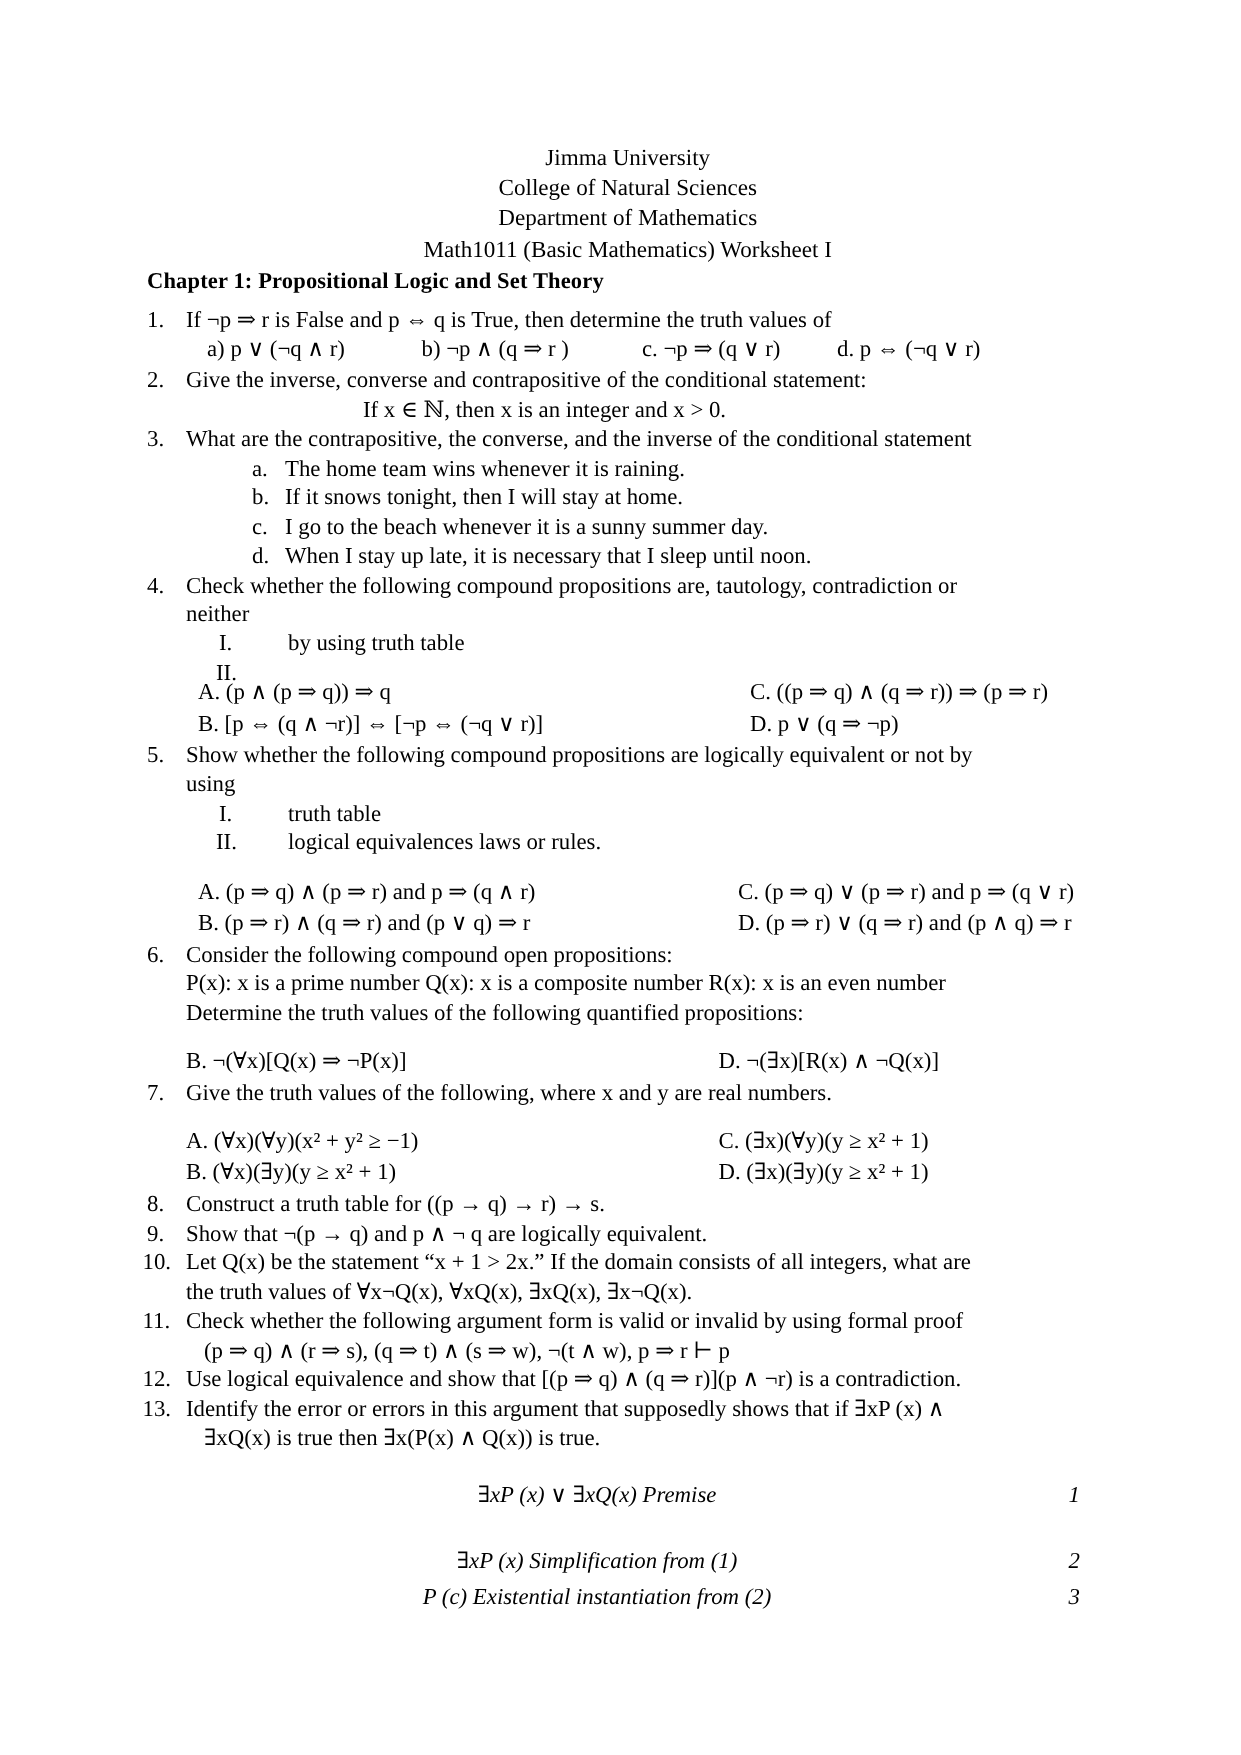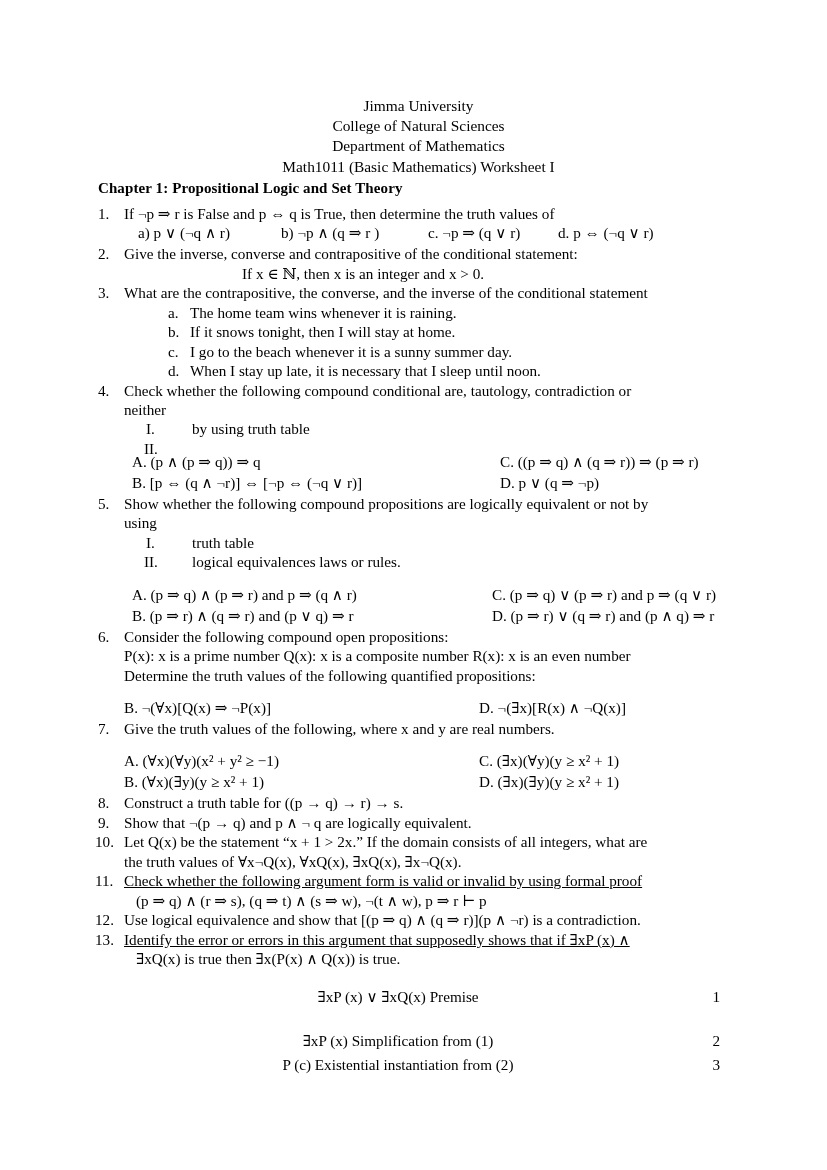--- a/index.html
+++ b/index.html
@@ -49,21 +49,21 @@
     margin-bottom: 0px;
   }
   .q > .num {
     position: absolute;
     left: 0;
     top: 0;
     width: 21px;
     text-align: left;
   }
   .q > .num.wide { width: 24px; left: -3px; }
-  .q.justify > .body { text-align: justify; text-decoration: underline; }
+  .q.justify > .body { text-align: justify; }
   .q .body { display: block; }
 
   
   .cont { display: block; }
 
   
   .indent-center {
     display: block;
     padding-left: 118px;
   }
@@ -118,20 +118,21 @@
   .optrow.wideright .right { left: 360px; }
 
   
   .proof {
     margin-top: 18px;
     position: relative;
   }
   .proofline {
     position: relative;
     height: 24px;
+    font-style: italic;
   }
   .proofline .ptext {
     position: absolute;
     left: 0;
     width: 600px;
     text-align: center;
     white-space: nowrap;
   }
   .proofline .pnum {
     position: absolute;
@@ -191,21 +192,21 @@
         <span>I go to the beach whenever it is a sunny summer day.</span>
       </span>
       <span class="sub">
         <span class="mk">d.</span>
         <span>When I stay up late, it is necessary that I sleep until noon.</span>
       </span>
     </div>
 
     <div class="q">
       <span class="num">4.</span>
-      <span class="body">Check whether the following compound conditional are, tautology, contradiction or</span>
+      <span class="body">Check whether the following compound propositions are, tautology, contradiction or</span>
       <span class="cont">neither</span>
       <span class="roman">
         <span class="mk">I.</span>
         <span>by using truth table</span>
       </span>
       <span class="roman">
         <span class="mk ii">II.</span>
       </span>
       <span class="opts">
         <span class="optrow">

